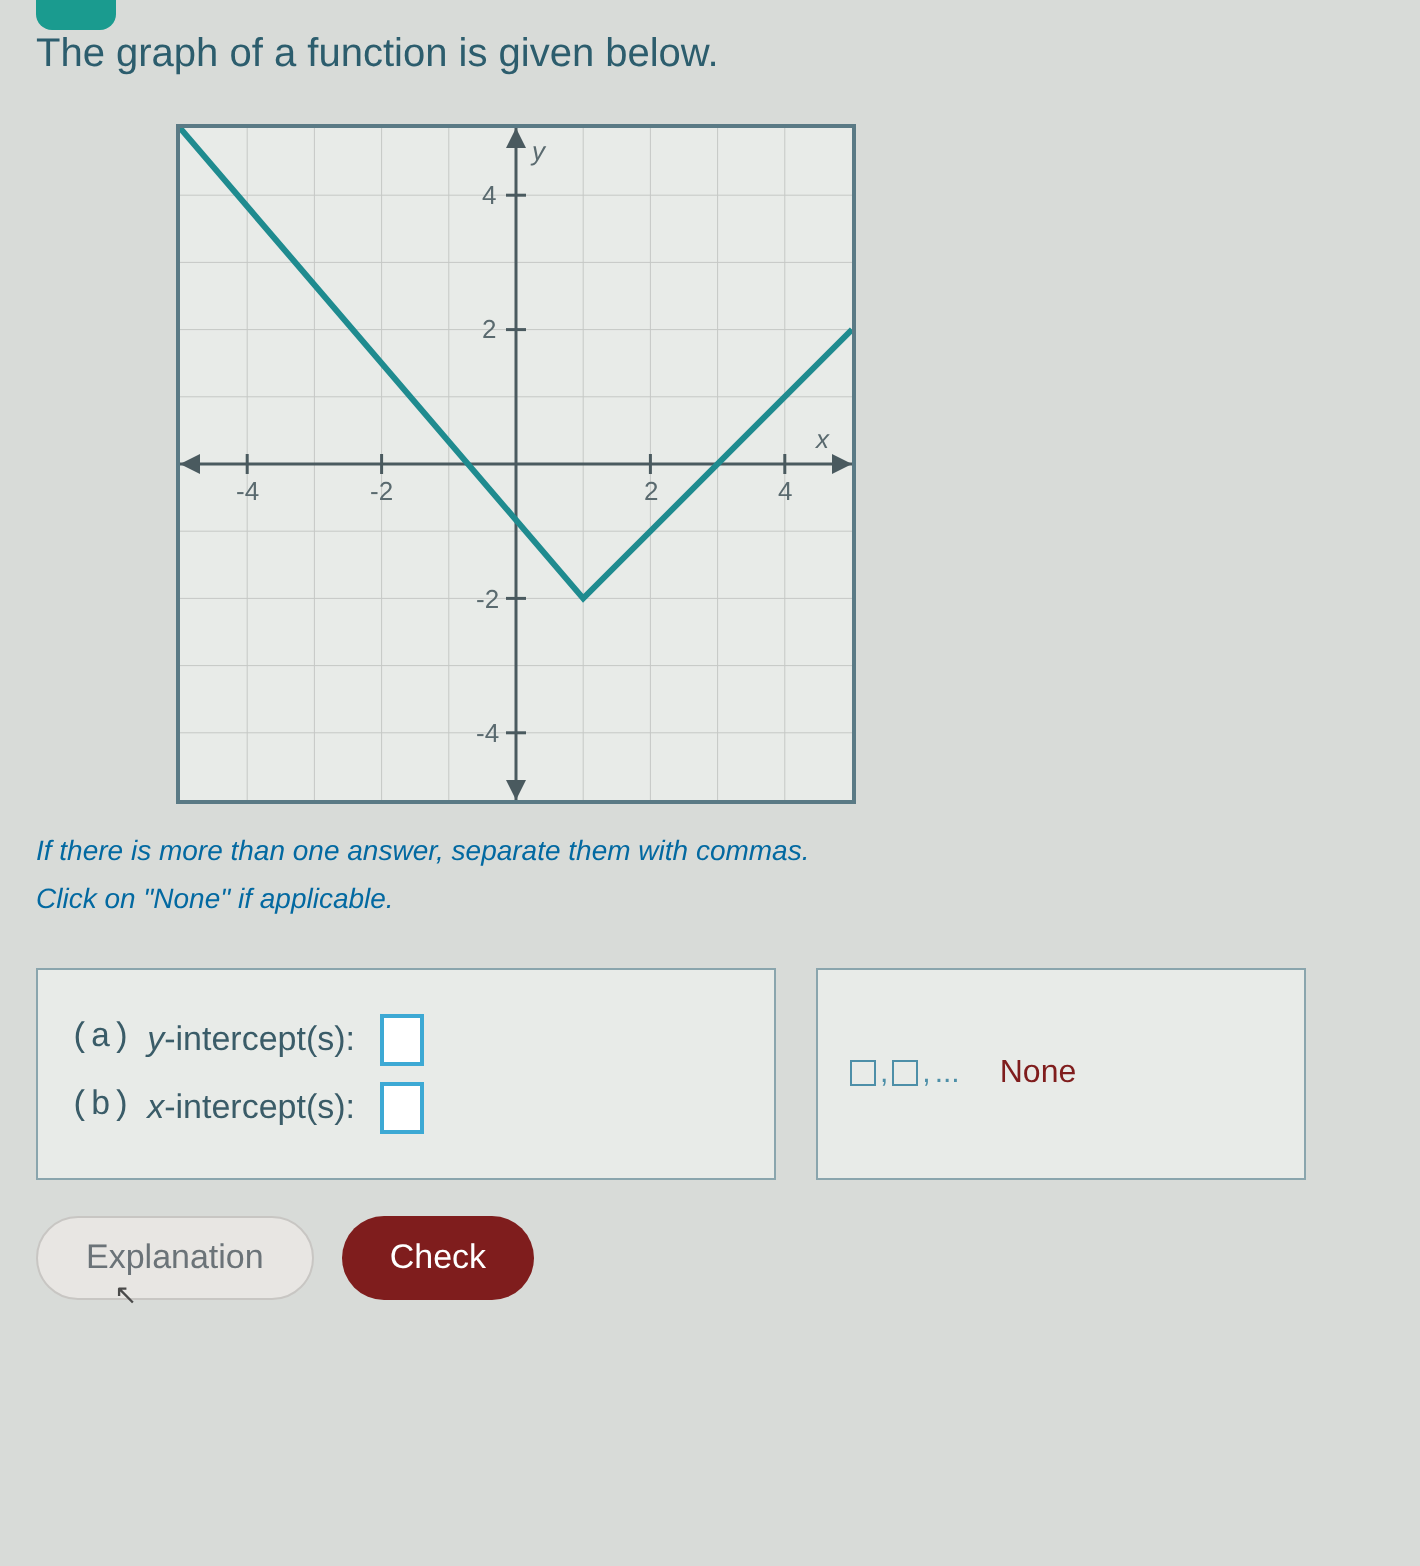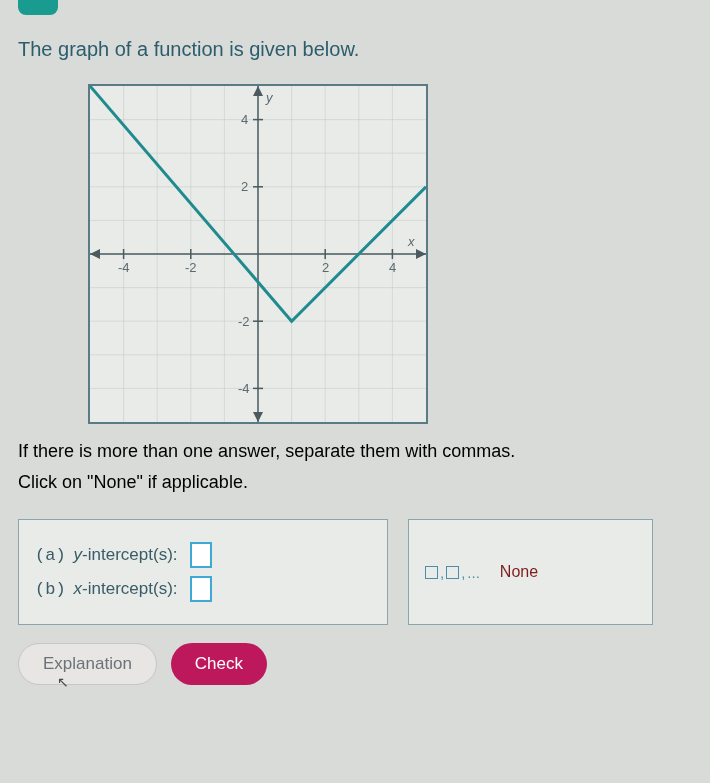--- a/index.html
+++ b/index.html
@@ -15,44 +15,45 @@
     .checkmark-tab {
       position: absolute;
       top: -5px;
       left: 18px;
       width: 40px;
       height: 20px;
       background: #1a9b8f;
       border-radius: 0 0 8px 8px;
     }
     .question-text {
-      margin-top: 34px;
+      margin-top: 12px;
       color: #2c5d6d;
       font-size: 20px;
       line-height: 1.5;
     }
     .term {
       text-decoration: underline;
       text-decoration-style: dotted;
       text-underline-offset: 3px;
     }
     .italic { font-style: italic; }
     .graph-container {
       margin: 20px 0 10px 70px;
       width: 340px;
       height: 340px;
       border: 2px solid #5a7a85;
       background: #e8ebe8;
       position: relative;
     }
     .instructions {
-      color: #000000;
-      font-size: 18px;
+      color: #0369a1;
+      font-size: 14px;
       line-height: 1.7;
       margin-top: 12px;
+      font-style: italic;
     }
     .answer-row {
       display: flex;
       gap: 20px;
       margin-top: 22px;
       align-items: stretch;
     }
     .answer-box {
       border: 1px solid #8aa5ad;
       background: #e8ebe8;
@@ -120,21 +121,21 @@
       position: relative;
     }
     .cursor-icon {
       position: absolute;
       left: 38px;
       bottom: -6px;
       font-size: 14px;
       color: #4a4a4a;
     }
     .btn-check {
-      background: #be185d;
+      background: #7f1d1d;
       color: #fff;
     }
   </style>
 </head>
 <body>
 
 <div class="checkmark-tab"></div>
 
 <div class="question-text">
   <div>The graph of a function is given below.</div>

